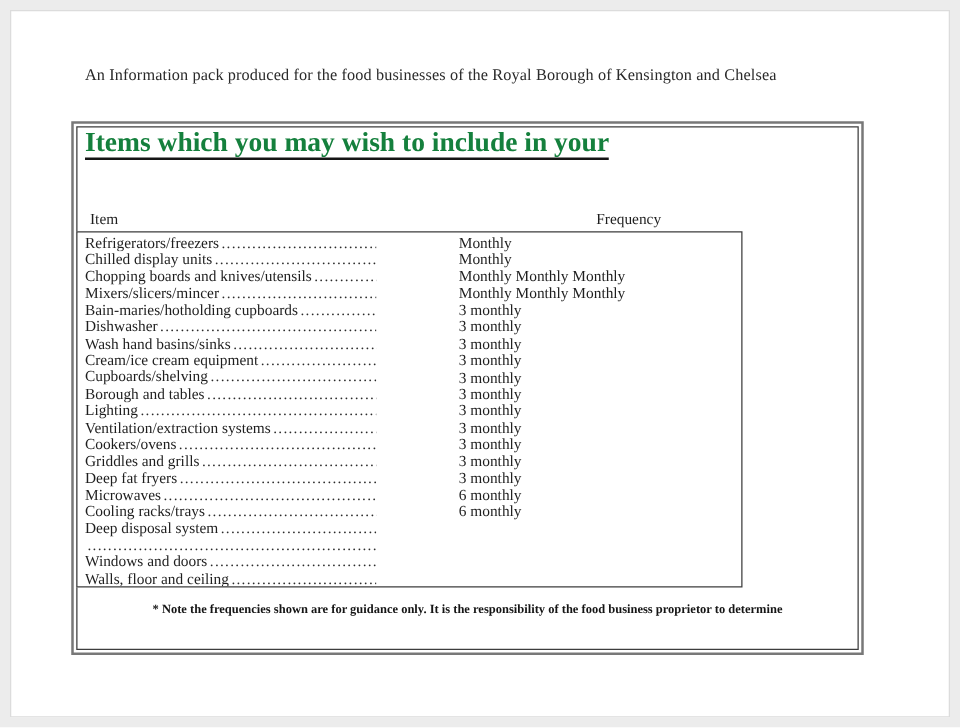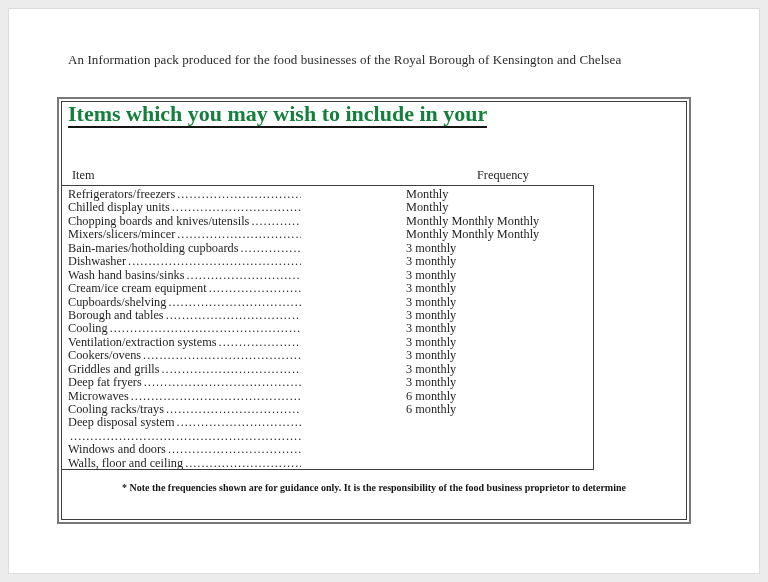--- a/index.html
+++ b/index.html
@@ -78,29 +78,30 @@
     height: 13.45px;
     line-height: 13.45px;
     font-size: 12.3px;
     white-space: nowrap;
   }
   .cell-item {
     width: 233px;
     overflow: hidden;
     display: inline-flex;
     flex: 0 0 auto;
+    align-items: flex-end;
   }
   .item-label { flex: 0 0 auto; }
   .dots {
     flex: 0 0 auto;
     margin-left: 2px;
     letter-spacing: 1px;
     color: #2a2a2a;
   }
-  .cell-freq { margin-left: 105px; text-align: center; }
+  .cell-freq { margin-left: 66px; text-align: center; }
   .footnote {
     position: absolute;
     left: 0;
     top: 378px;
     width: 100%;
     text-align: center;
     font-weight: bold;
     font-size: 10px;
     line-height: 15.5px;
     white-space: nowrap;
@@ -202,21 +203,21 @@
   <div class="row">
     <span class="cell-item">
             <span class="item-label">Borough and tables</span>
             <span class="dots">............................................................</span>
           </span>
     <span class="cell-freq">3 monthly</span>
   </div>
 
   <div class="row">
     <span class="cell-item">
-            <span class="item-label">Cooling</span>
+            <span class="item-label">Lighting</span>
             <span class="dots">............................................................</span>
           </span>
     <span class="cell-freq">3 monthly</span>
   </div>
 
   <div class="row">
     <span class="cell-item">
             <span class="item-label">Ventilation/extraction systems</span>
             <span class="dots">............................................................</span>
           </span>

